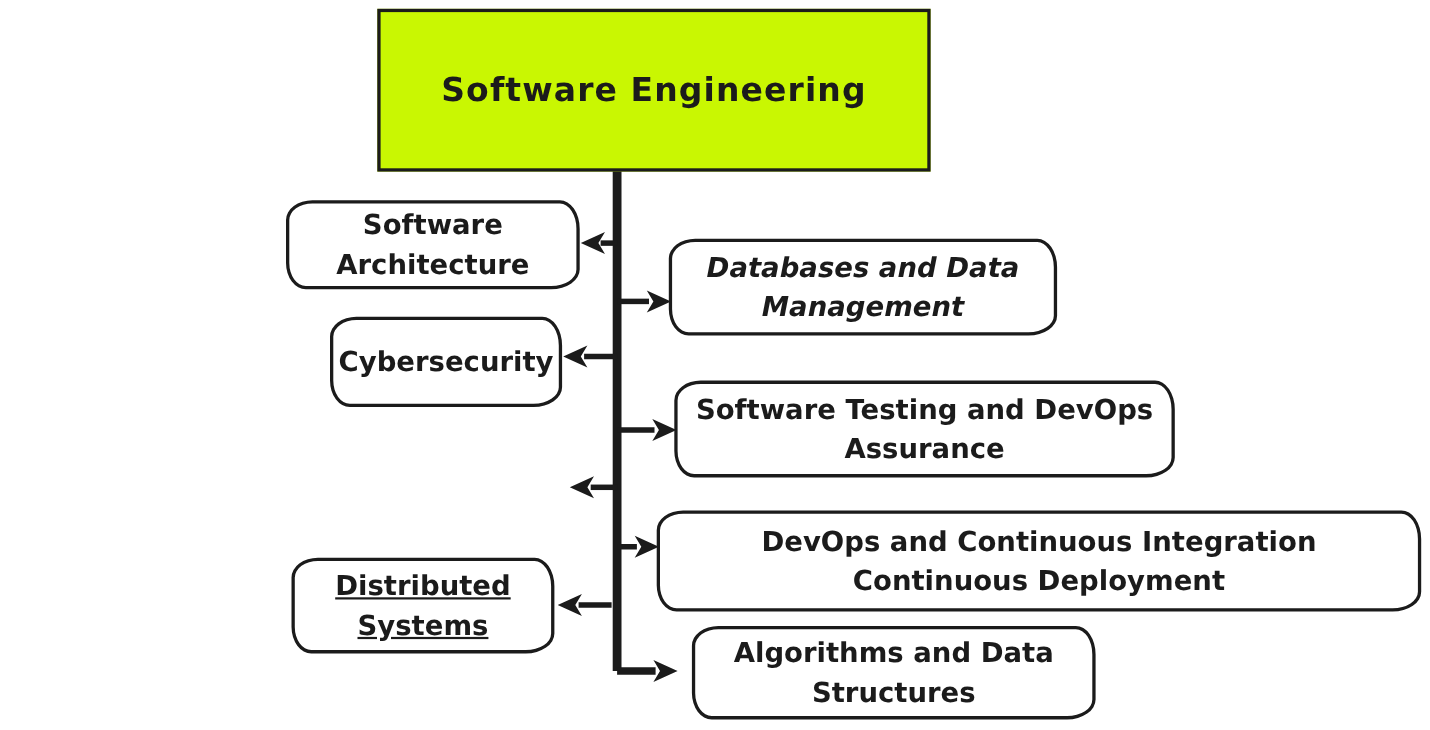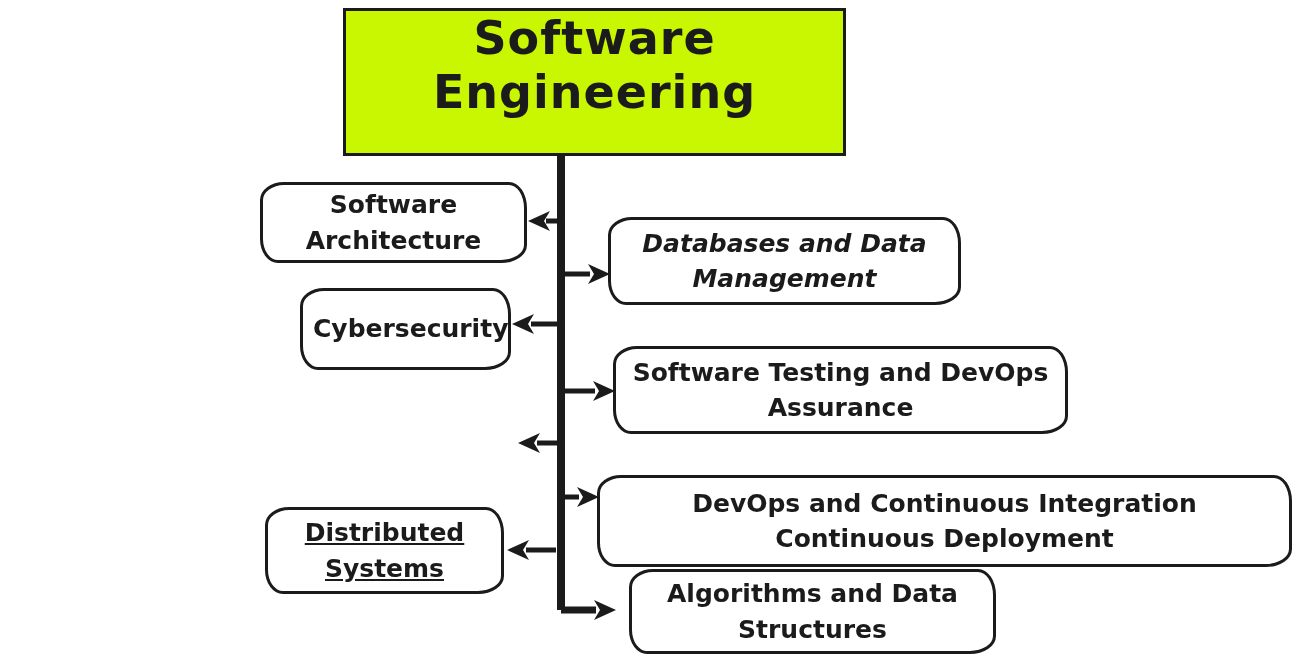--- a/index.html
+++ b/index.html
@@ -19,37 +19,37 @@
   .root-node {
     position: absolute;
     left: 343px;
     top: 8px;
     width: 503px;
     height: 148px;
     background: #c9f702;
     border: 3px solid #1b1b1b;
     box-sizing: border-box;
     display: flex;
-    align-items: flex-start;
+    align-items: center;
     justify-content: center;
     text-align: center;
-    font-size: 46px;
+    font-size: 30px;
     font-weight: 700;
     letter-spacing: 1px;
     z-index: 2;
   }
   .node {
     position: absolute;
     background: #ffffff;
     border: 3px solid #1b1b1b;
     box-sizing: border-box;
     border-radius: 24px 18px 26px 18px / 18px 26px 18px 24px;
     display: flex;
     align-items: center;
-    justify-content: flex-start;
+    justify-content: center;
     text-align: center;
     font-size: 25px;
     font-weight: 600;
     line-height: 1.42;
     padding: 2px 10px;
     z-index: 2;
   }
   .connectors {
     position: absolute;
     left: 0;
@@ -67,21 +67,21 @@
     fill: #1b1b1b;
     stroke: none;
   }
   
   #node-sa { left: 260px; top: 182px; width: 267px; height: 81px; }
   #node-cy { left: 300px; top: 288px; width: 211px; height: 82px; }
   #node-ai { left: 8px;   top: 396px; width: 507px; height: 90px; }
   #node-ds { left: 265px; top: 507px; width: 239px; height: 87px; text-decoration: underline; }
   #node-db { left: 608px; top: 217px; width: 353px; height: 88px; font-style: italic; }
   #node-ts { left: 613px; top: 346px; width: 455px; height: 88px; }
-  #node-do { left: 597px; top: 475px; width: 695px; height: 92px; }
+  #node-do { left: 597px; top: 464px; width: 695px; height: 92px; }
   #node-al { left: 613px; top: 569px; width: 367px; height: 85px; margin-left: 16px; }
 </style>
 </head>
 <body>
 
 <div class="canvas">
 
   <div class="root-node">
     <span>Software Engineering</span>
   </div>

